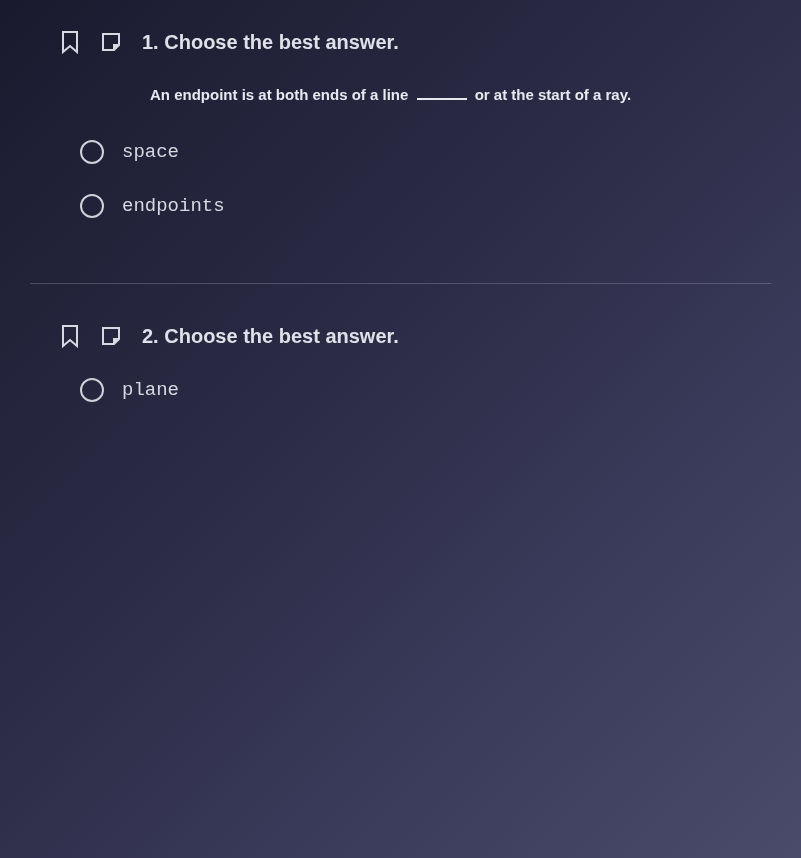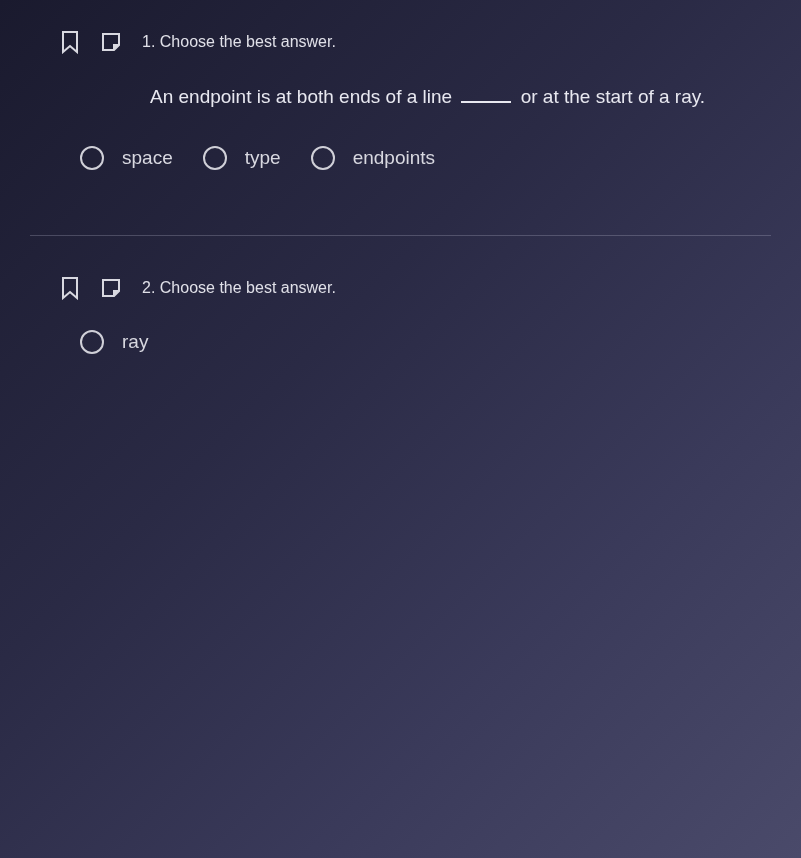--- a/index.html
+++ b/index.html
@@ -28,43 +28,45 @@
       width: 20px;
       height: 24px;
       flex-shrink: 0;
     }
     .note-icon {
       width: 22px;
       height: 22px;
       flex-shrink: 0;
     }
     .question-title {
-      font-size: 16px;
-      font-weight: normal;
+      font-size: 20px;
+      font-weight: bold;
       color: #e0e0e8;
     }
     .question-prompt {
-      font-size: 19px;
-      font-weight: normal;
+      font-size: 15px;
+      font-weight: bold;
       color: #e8e8f0;
       margin-left: 90px;
       margin-bottom: 35px;
       line-height: 1.4;
     }
     .blank {
       display: inline-block;
       border-bottom: 2px solid #e8e8f0;
       width: 50px;
       margin: 0 4px;
       vertical-align: baseline;
     }
     .options {
       display: flex;
+      flex-direction: column;
       gap: 30px;
       margin-left: 20px;
+      font-family: Liberation Mono, monospace;
     }
     .option {
       display: flex;
       align-items: center;
       gap: 18px;
       cursor: pointer;
     }
     .radio {
       width: 24px;
       height: 24px;
@@ -106,24 +108,20 @@
   <div class="question-prompt">
     <span>An endpoint is at both ends of a line </span><span class="blank"></span><span> or at the start of a ray.</span>
   </div>
   <div class="options">
     <div class="option">
       <span class="radio"></span>
       <span class="option-label">space</span>
     </div>
     <div class="option">
       <span class="radio"></span>
-      <span class="option-label">type</span>
-    </div>
-    <div class="option">
-      <span class="radio"></span>
       <span class="option-label">endpoints</span>
     </div>
   </div>
 </div>
 
 <hr class="divider">
 
 <div class="question-block">
   <div class="question-header">
     <span class="bookmark-icon">
@@ -138,16 +136,16 @@
       </svg>
     </span>
     <span class="question-title">
       <span>2.</span>
       <span>Choose the best answer.</span>
     </span>
   </div>
   <div class="options">
     <div class="option">
       <span class="radio"></span>
-      <span class="option-label">ray</span>
+      <span class="option-label">plane</span>
     </div>
   </div>
 </div>
 
 </body></html>

